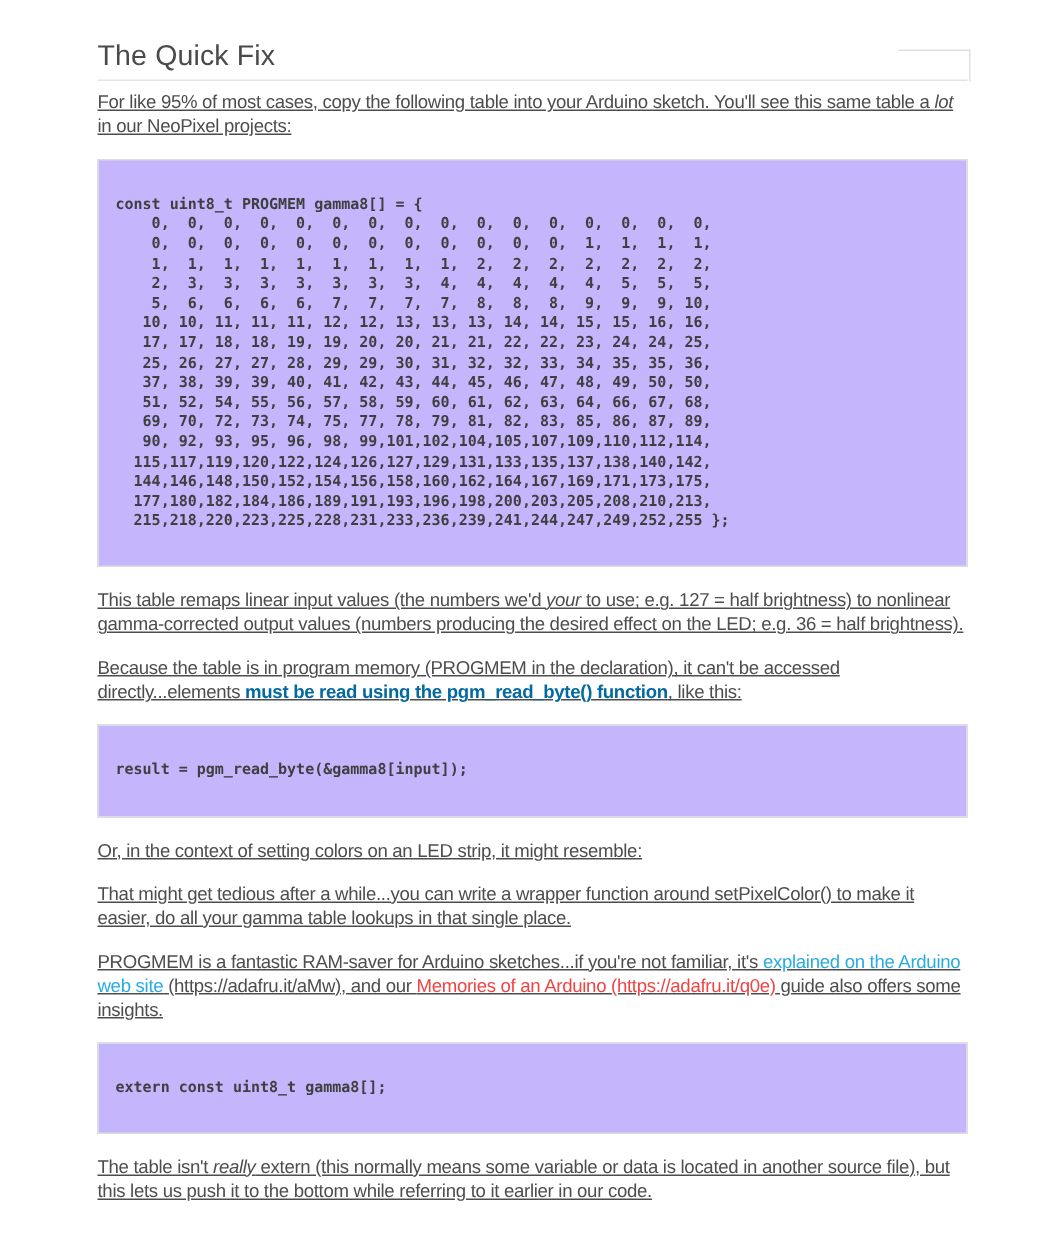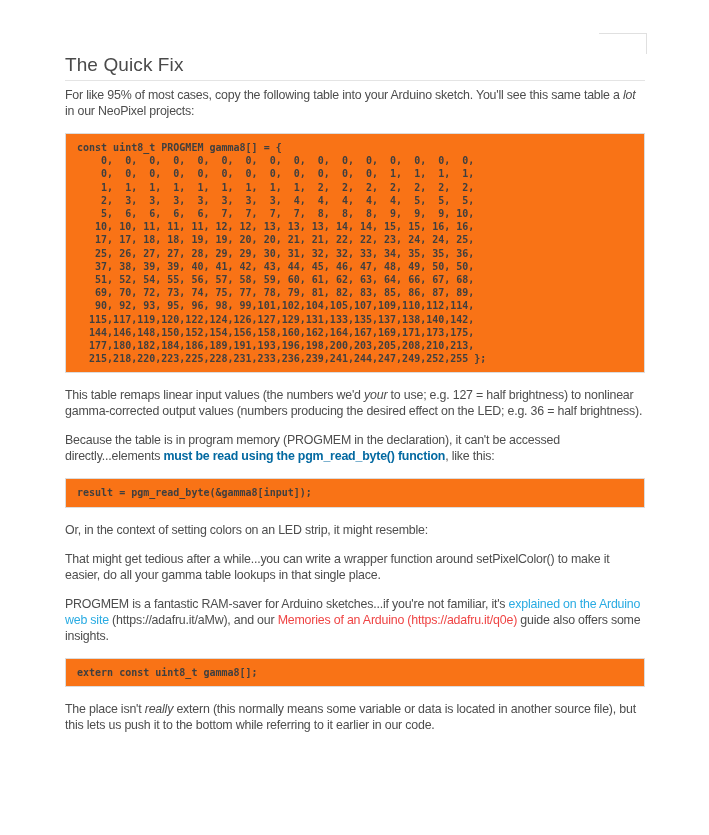--- a/index.html
+++ b/index.html
@@ -11,49 +11,49 @@
     width: 709px;
     height: 835px;
     font-family: "Liberation Sans", sans-serif;
     color: #4d4d4d;
     position: relative;
     overflow: hidden;
   }
   .content {
     box-sizing: border-box;
     padding: 28px 64px 0 65px;
-    margin-top: 27px;
   }
   h1.page-title {
     font-size: 19px;
     line-height: 20px;
     font-weight: 400;
     color: #4a4a4a;
     margin: 0;
     padding-bottom: 5px;
     border-bottom: 1px solid #e4e4e4;
     letter-spacing: 0.1px;
   }
   p {
     font-size: 12.4px;
     line-height: 16px;
     letter-spacing: -0.2px;
     margin: 13px 0;
+    text-decoration: underline;
   }
   p.intro { margin-top: 6px; }
   pre.code {
     font-family: "DejaVu Sans Mono", "Liberation Mono", monospace;
     font-size: 10px;
     font-weight: 700;
     line-height: 13.2px;
     color: #3f3f3f;
-    background: #f97316;
+    background: #c4b5fd;
     border: 1px solid #dcdcdc;
     margin: 14px 0;
-    padding: 7px 11px;
+    padding: 23px 11px;
     white-space: pre;
     overflow: hidden;
   }
   a.link {
     color: #29abe2;
     text-decoration: none;
     cursor: pointer;
   }
   strong { font-weight: 700; color: #0369a1; }
   em { font-style: italic; }
@@ -106,15 +106,15 @@
   <p>Or, in the context of setting colors on an LED strip, it might resemble:</p>
 
 
   <p>That might get tedious after a while...you can write a wrapper function around setPixelColor() to make it easier, do all your gamma table lookups in that single place.</p>
 
   <p><span>PROGMEM is a fantastic RAM-saver for Arduino sketches...if you're not familiar, it's </span><a class="link" style="color: rgb(41, 171, 226);">explained on the Arduino web site</a><span> (https://adafru.it/aMw), and our </span><a class="link" style="color: #ef4444;">Memories of an Arduino (https://adafru.it/q0e)</a><span> guide also offers some insights.</span></p>
 
 
   <pre class="code">extern const uint8_t gamma8[];</pre>
 
-  <p><span>The place isn't </span><em>really</em><span> extern (this normally means some variable or data is located in another source file), but this lets us push it to the bottom while referring to it earlier in our code.</span></p>
+  <p><span>The table isn't </span><em>really</em><span> extern (this normally means some variable or data is located in another source file), but this lets us push it to the bottom while referring to it earlier in our code.</span></p>
 
 </div>
 
 </body></html>

